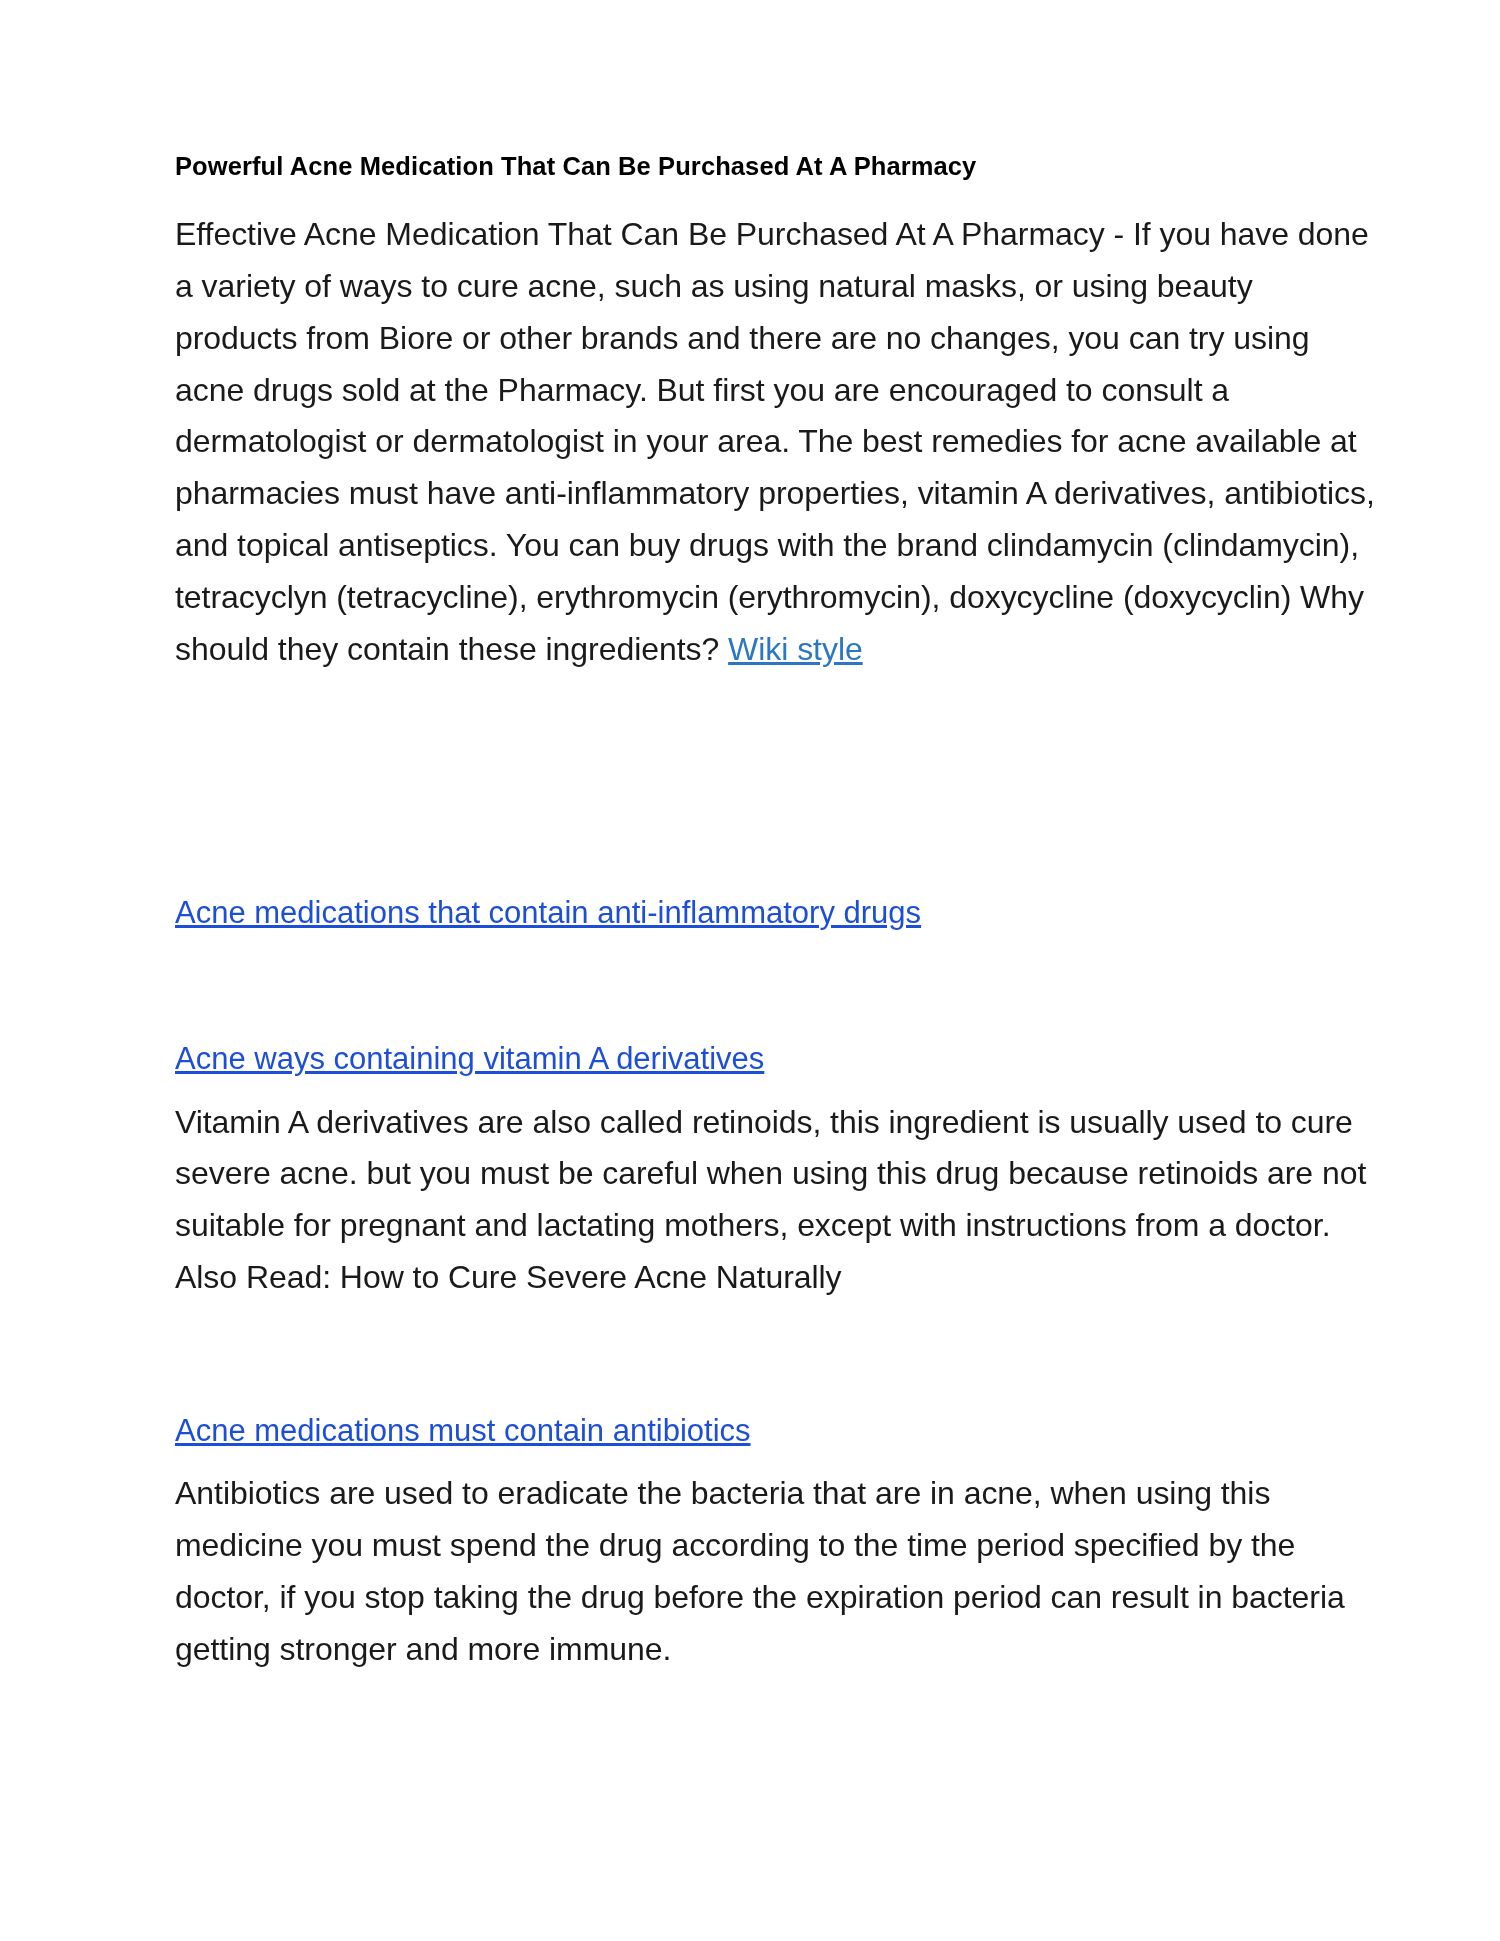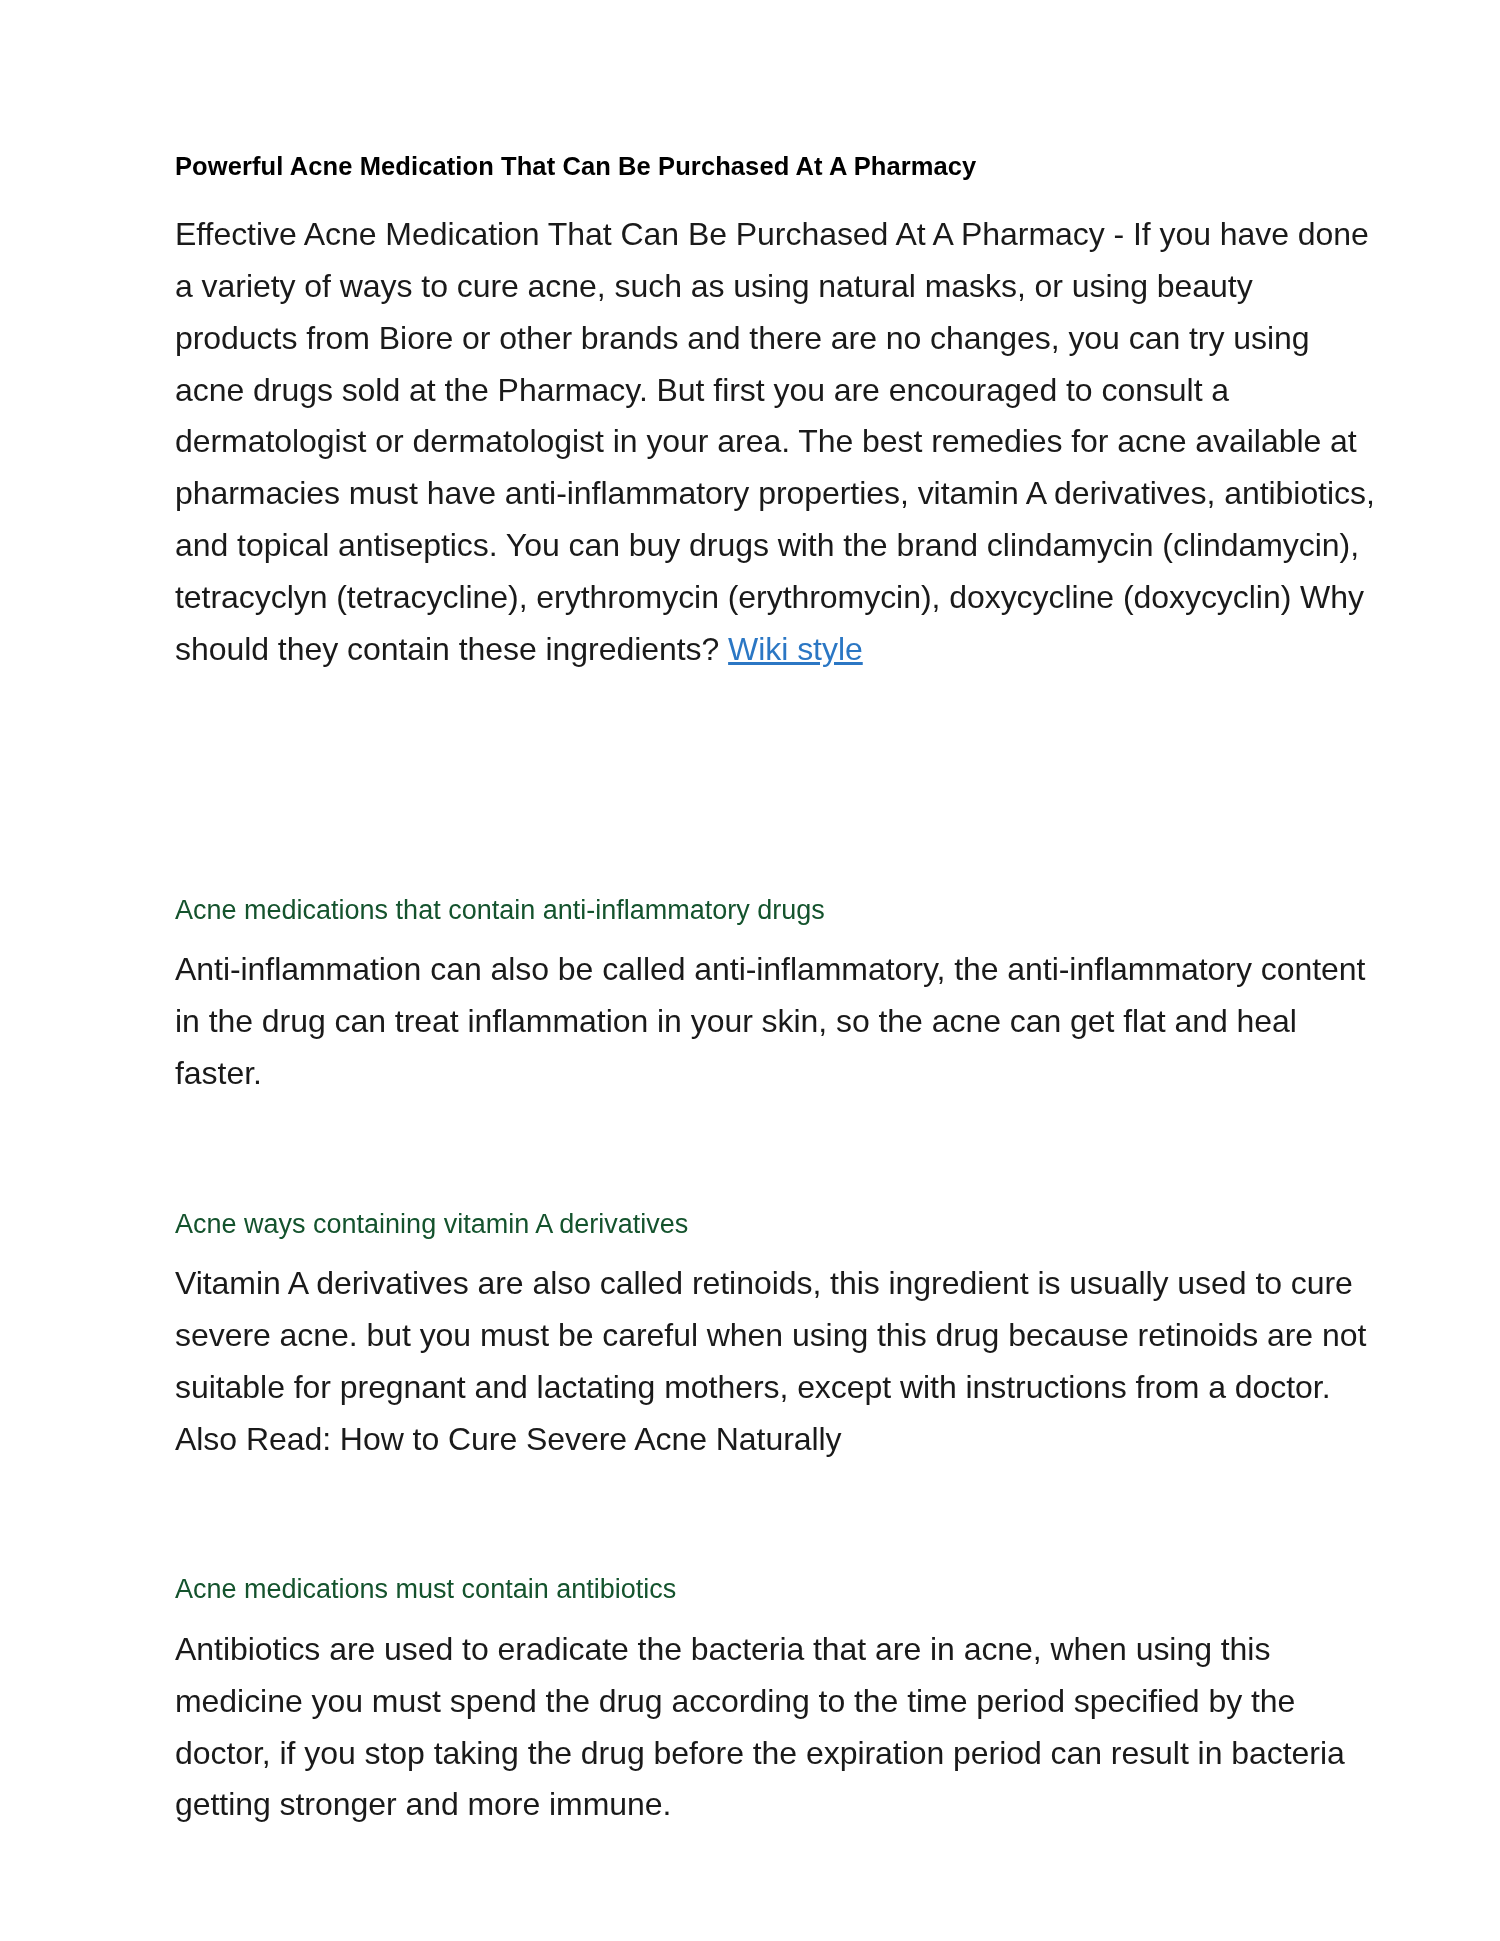--- a/index.html
+++ b/index.html
@@ -30,25 +30,26 @@
   }
   .para {
     font-size: 32px;
     line-height: 1.62;
     margin: 0 0 18px 0;
     color: #1a1a1a;
     text-align: left;
     letter-spacing: -0.05px;
   }
   .heading {
-    font-size: 27px;
+    font-size: 31px;
     line-height: 1.5;
     margin: 0 0 14px 0;
-    color: #14532d;
+    color: #1d4ed8;
     font-weight: normal;
+    text-decoration: underline;
   }
   .spacer-lg {
     height: 196px;
   }
   .spacer-md {
     height: 86px;
   }
   .link {
     color: #2b77c4;
     text-decoration: underline;
@@ -63,21 +64,20 @@
 <div class="page">
 
   <h1 class="doc-title">Powerful Acne Medication That Can Be Purchased At A Pharmacy</h1>
 
   <p class="para"><span>Effective Acne Medication That Can Be Purchased At A Pharmacy - If you have done a variety of ways to cure acne, such as using natural masks, or using beauty products from Biore or other brands and there are no changes, you can try using acne drugs sold at the Pharmacy. But first you are encouraged to consult a dermatologist or dermatologist in your area. The best remedies for acne available at pharmacies must have anti-inflammatory properties, vitamin A derivatives, antibiotics, and topical antiseptics. You can buy drugs with the brand clindamycin (clindamycin), tetracyclyn (tetracycline), erythromycin (erythromycin), doxycycline (doxycyclin) Why should they contain these ingredients? </span><a class="link" href="#">Wiki style</a></p>
 
   <div class="spacer-lg"></div>
 
   <div class="section">
     <p class="heading">Acne medications that contain anti-inflammatory drugs</p>
-    <p class="para">Anti-inflammation can also be called anti-inflammatory, the anti-inflammatory content in the drug can treat inflammation in your skin, so the acne can get flat and heal faster.</p>
   </div>
 
   <div class="spacer-md"></div>
 
   <div class="section">
     <p class="heading">Acne ways containing vitamin A derivatives</p>
     <p class="para">Vitamin A derivatives are also called retinoids, this ingredient is usually used to cure severe acne. but you must be careful when using this drug because retinoids are not suitable for pregnant and lactating mothers, except with instructions from a doctor. Also Read:  How to Cure Severe Acne Naturally</p>
   </div>
 
   <div class="spacer-md"></div>

